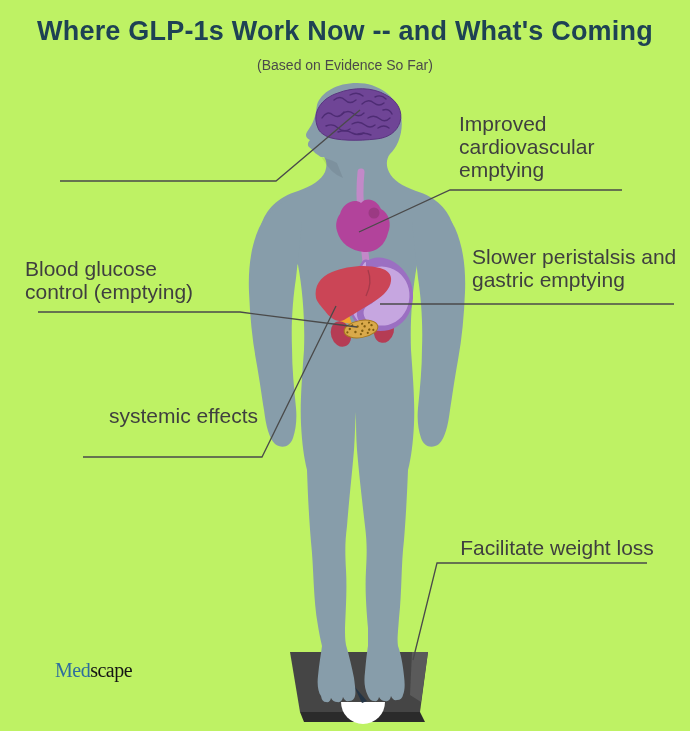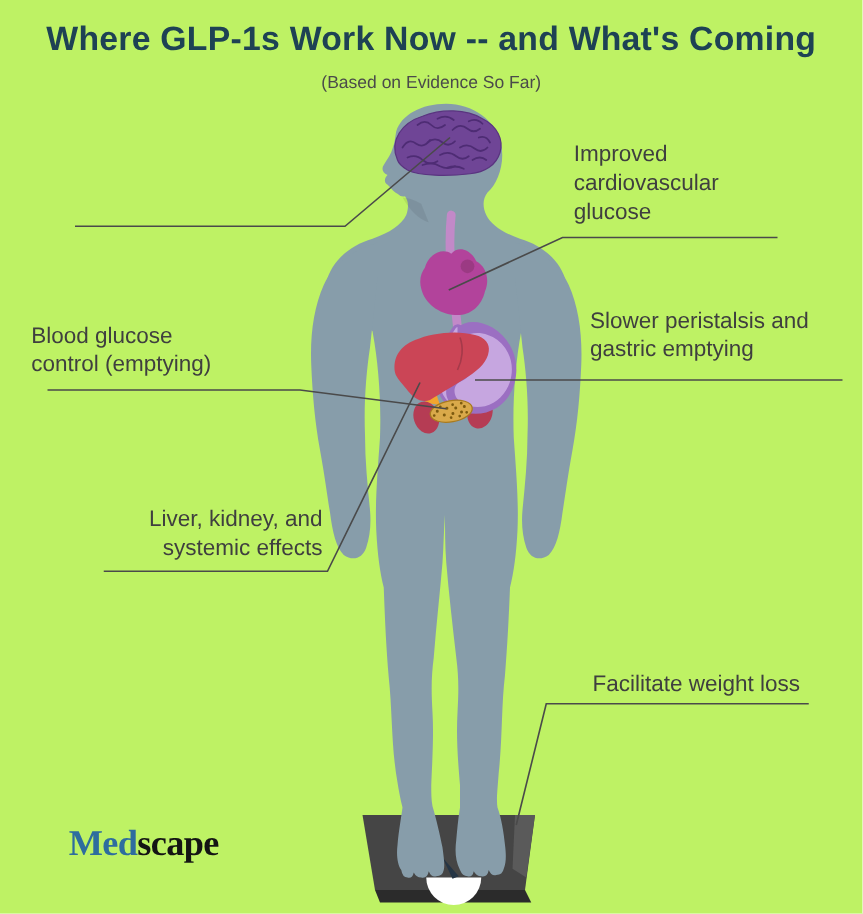--- a/index.html
+++ b/index.html
@@ -9,31 +9,31 @@
   }
   .title{
     position:absolute;left:0;top:16px;width:690px;text-align:center;
     font-size:27px;font-weight:bold;letter-spacing:.2px;color:#1E4254;
   }
   .subtitle{
     position:absolute;left:0;top:57px;width:690px;text-align:center;
     font-size:14px;color:#4A4A4A;
   }
   .callout{
-    position:absolute;font-size:18px;line-height:23px;color:#3F3F3F;
+    position:absolute;font-size:21px;line-height:23px;color:#3F3F3F;
   }
   .co-brain{left:55px;top:147px;width:210px;text-align:right;}
   .co-cardio{left:459px;top:112px;width:190px;text-align:left;}
   .co-glucose{left:25px;top:257px;width:201px;text-align:left;}
   .co-peristalsis{left:448px;top:245px;width:238px;text-align:left;margin-left:24px;}
   .co-liver{left:55px;top:404px;width:203px;text-align:right;}
   .co-weight{left:437px;top:536px;width:240px;text-align:center;}
   .logo{
     position:absolute;left:55px;top:659px;
-    font-family:"Liberation Serif", serif;font-weight:bold;font-size:29px;letter-spacing:-.5px;
+    font-family:"Liberation Serif", serif;font-weight:normal;font-size:20px;letter-spacing:-.5px;
   }
   .logo .med{color:#2E6D9E;}
   .logo .scape{color:#141414;}
   svg{position:absolute;left:0;top:0;}
 </style>
 </head>
 <body>
 
 <div id="fig">
 
@@ -243,35 +243,34 @@
       <polyline points="380,304 674,304"></polyline>
       <polyline points="83,457 262,457 336,306"></polyline>
       <polyline points="647,563 437,563 413,660"></polyline>
     </g>
   </svg>
 
 
   <div class="callout co-cardio">
     <div>Improved</div>
     <div>cardiovascular</div>
-    <div>glucose</div>
+    <div>emptying</div>
   </div>
 
   <div class="callout co-glucose">
     <div>Blood glucose</div>
     <div>control (emptying)</div>
   </div>
 
   <div class="callout co-peristalsis">
     <div>Slower peristalsis and</div>
     <div>gastric emptying</div>
   </div>
 
   <div class="callout co-liver">
-    <div>Liver, kidney, and</div>
     <div>systemic effects</div>
   </div>
 
   <div class="callout co-weight">
     <div>Facilitate weight loss</div>
   </div>
 
   <div class="logo">
     <span class="med">Med</span><span class="scape">scape</span>
   </div>

